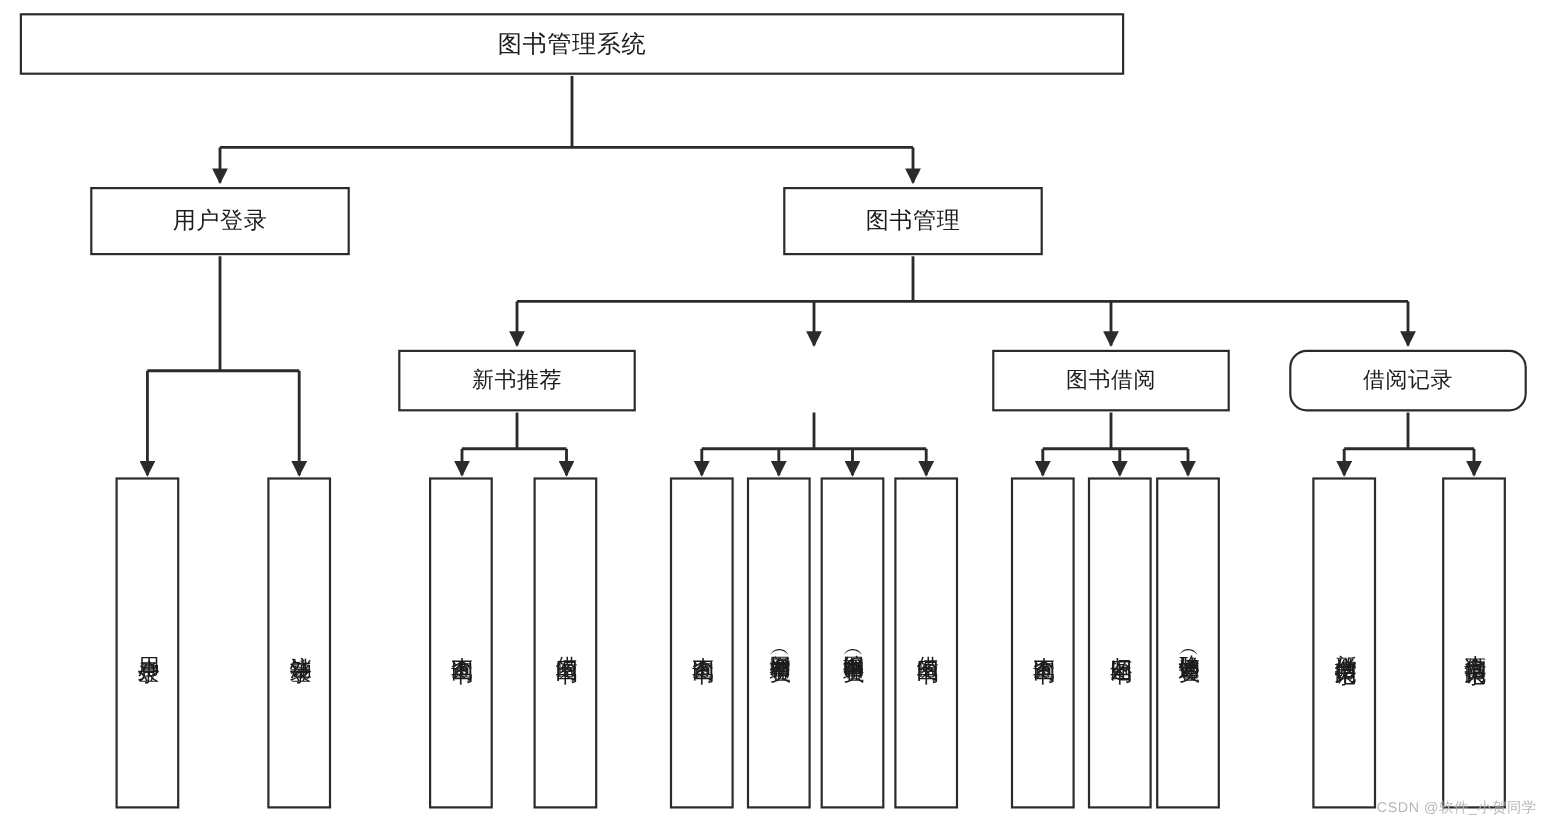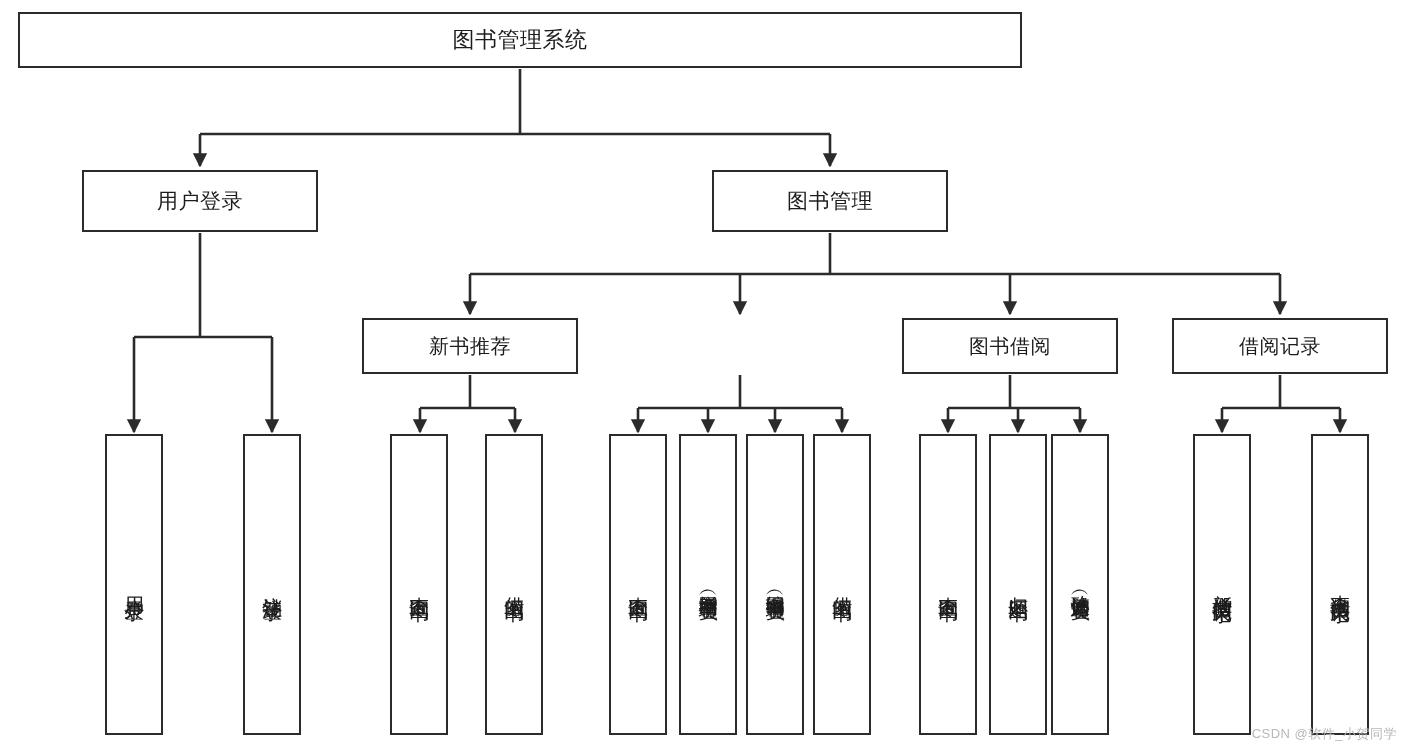--- a/index.html
+++ b/index.html
@@ -140,21 +140,21 @@
   <div class="node-box level2" style="left:712px; top:170px; width:236px; height:62px;">
     <span class="node-label-h">图书管理</span>
   </div>
 
   <div class="node-box level3" style="left:362px; top:318px; width:216px; height:56px;">
     <span class="node-label-h">新书推荐</span>
   </div>
   <div class="node-box level3" style="left:902px; top:318px; width:216px; height:56px;">
     <span class="node-label-h">图书借阅</span>
   </div>
-  <div class="node-box level3" style="left:1172px; top:318px; width:216px; height:56px;">
+  <div class="node-box level3" style="left:1172px; top:318px; width:216px; height:56px;border-radius:16px;">
     <span class="node-label-h">借阅记录</span>
   </div>
 
   <div class="node-box leaf" style="left:105px; top:434px; width:58px; height:301px;">
     <span class="node-label-v">用户登录</span>
   </div>
   <div class="node-box leaf" style="left:243px; top:434px; width:58px; height:301px;">
     <span class="node-label-v">注销登录</span>
   </div>
 

